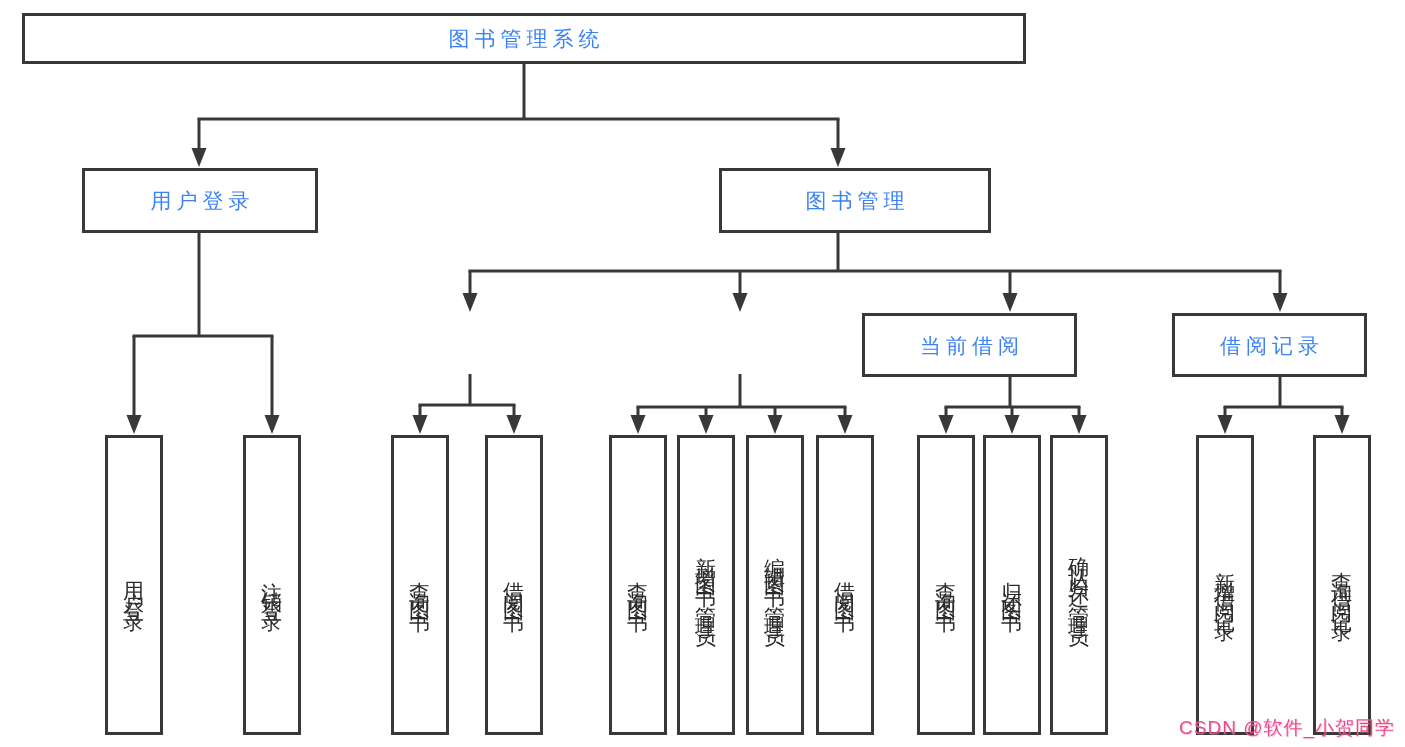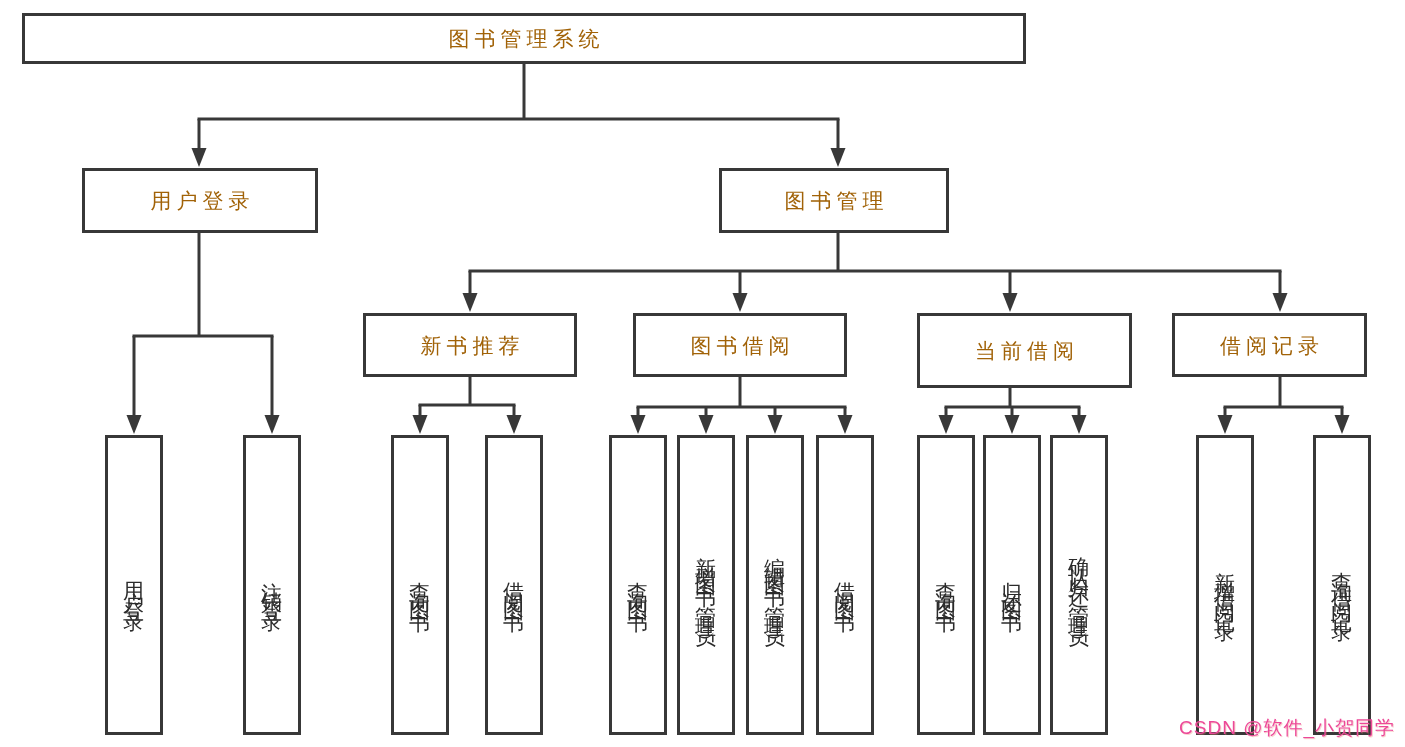--- a/index.html
+++ b/index.html
@@ -14,37 +14,37 @@
   .node{
     position:absolute;
     background:#ffffff;
     border:3px solid #383838;
     box-sizing:border-box;
     display:flex;align-items:center;justify-content:center;
   }
   .hl{
     font-size:21px;line-height:1;
     letter-spacing:5px;text-indent:5px;
-    color:#a16207;white-space:nowrap;text-align:right;
+    color:#3b82f6;white-space:nowrap;text-align:right;
   }
   .vl{
     writing-mode:vertical-rl;
     text-orientation:mixed;
     font-size:21px;line-height:1;
     letter-spacing:10px;
     color:#2b2b2b;
     white-space:nowrap;
   }
   
   .n-root{left:22px;top:13px;width:1004px;height:51px;}
   .n-user-login{left:82px;top:168px;width:236px;height:65px;}
-  .n-book-mgmt{left:719px;top:168px;width:230px;height:65px;}
+  .n-book-mgmt{left:719px;top:168px;width:272px;height:65px;}
   .n-new-book{left:363px;top:313px;width:214px;height:64px;}
   .n-book-borrow{left:633px;top:313px;width:214px;height:64px;}
-  .n-current-borrow{left:917px;top:313px;width:215px;height:75px;}
+  .n-current-borrow{left:862px;top:313px;width:215px;height:64px;}
   .n-borrow-records{left:1172px;top:313px;width:195px;height:64px;}
   .leaf{top:435px;width:58px;height:300px;}
   .l1{left:105px}.l2{left:243px}
   .l3{left:391px}.l4{left:485px}
   .l5{left:609px}.l6{left:677px}.l7{left:746px}.l8{left:816px}
   .l9{left:917px}.l10{left:983px}.l11{left:1050px}
   .l12{left:1196px}.l13{left:1313px}
   .wm{
     position:absolute;
     right:10px;bottom:6px;
@@ -119,26 +119,20 @@
     <span class="hl">图书管理系统</span>
   </div>
 
   <div class="node n-user-login">
     <span class="hl">用户登录</span>
   </div>
   <div class="node n-book-mgmt">
     <span class="hl">图书管理</span>
   </div>
 
-  <div class="node n-new-book">
-    <span class="hl">新书推荐</span>
-  </div>
-  <div class="node n-book-borrow">
-    <span class="hl">图书借阅</span>
-  </div>
   <div class="node n-current-borrow">
     <span class="hl">当前借阅</span>
   </div>
   <div class="node n-borrow-records">
     <span class="hl">借阅记录</span>
   </div>
 
   <div class="node leaf l1">
     <span class="vl">用户登录</span>
   </div>

